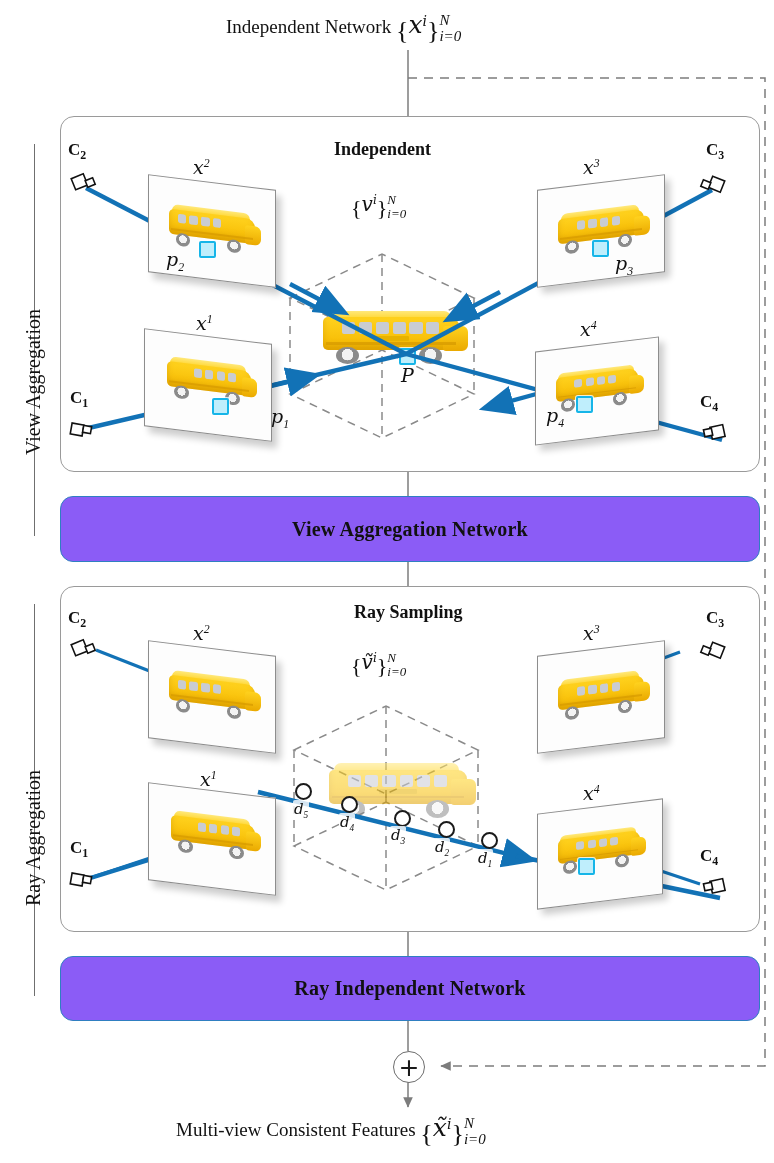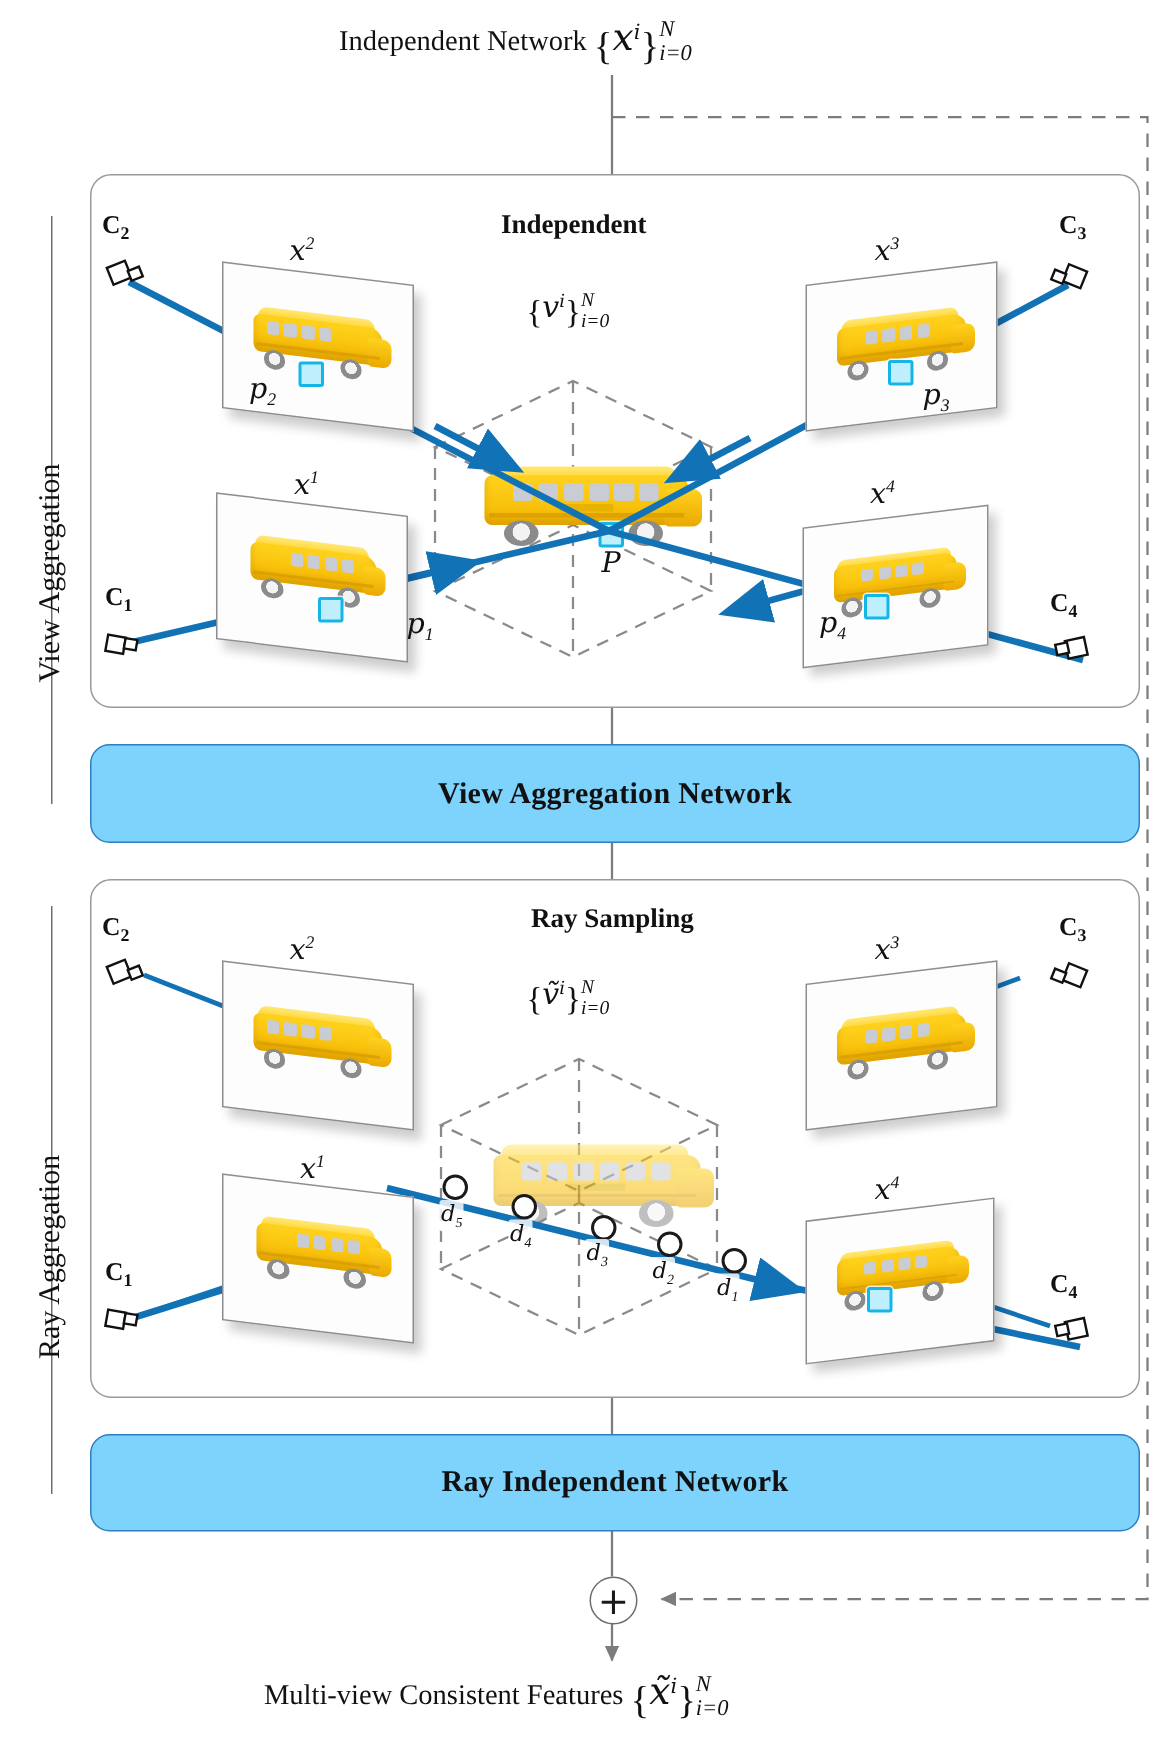--- a/index.html
+++ b/index.html
@@ -18,21 +18,21 @@
   .cam-label{font-size:17px;font-weight:bold;font-family:"Liberation Serif",serif;}
   .cam-label sub{font-weight:bold;font-size:.7em;}
   .plane-label{font-size:19px;}
   .pt-label{font-size:19px;}
   .d-label{font-size:15px;background:rgba(255,255,255,.82);padding:0 1px;border-radius:2px;}
   .side-label{font-size:20px;white-space:nowrap;
       transform-origin:0 0;transform:rotate(-90deg);}
   
   .roundpanel{border:1.3px solid #9a9a9a;border-radius:14px;background:#fff;}
   .netbox{border:1.6px solid #2f7fc1;border-radius:13px;
-      background:#7dd3fc;display:flex;align-items:center;justify-content:center;}
+      background:#8b5cf6;display:flex;align-items:center;justify-content:center;}
   .netbox span{font-weight:bold;font-size:20px;font-family:"Liberation Serif",serif;letter-spacing:.2px;}
   .vrule{background:#6f6f6f;width:1.2px;}
   
   .plane{background:#fdfdfd;border:1.1px solid #8d8d8d;
       box-shadow:5px 6px 7px rgba(0,0,0,.20);overflow:hidden;}
   
   .bus{position:absolute;}
   .bus .body{position:absolute;left:6%;top:26%;width:88%;height:50%;
       background:linear-gradient(#ffd21e,#f5b800);border-radius:5px 9px 6px 5px;
       box-shadow:inset 0 -5px 6px rgba(180,120,0,.35);}

